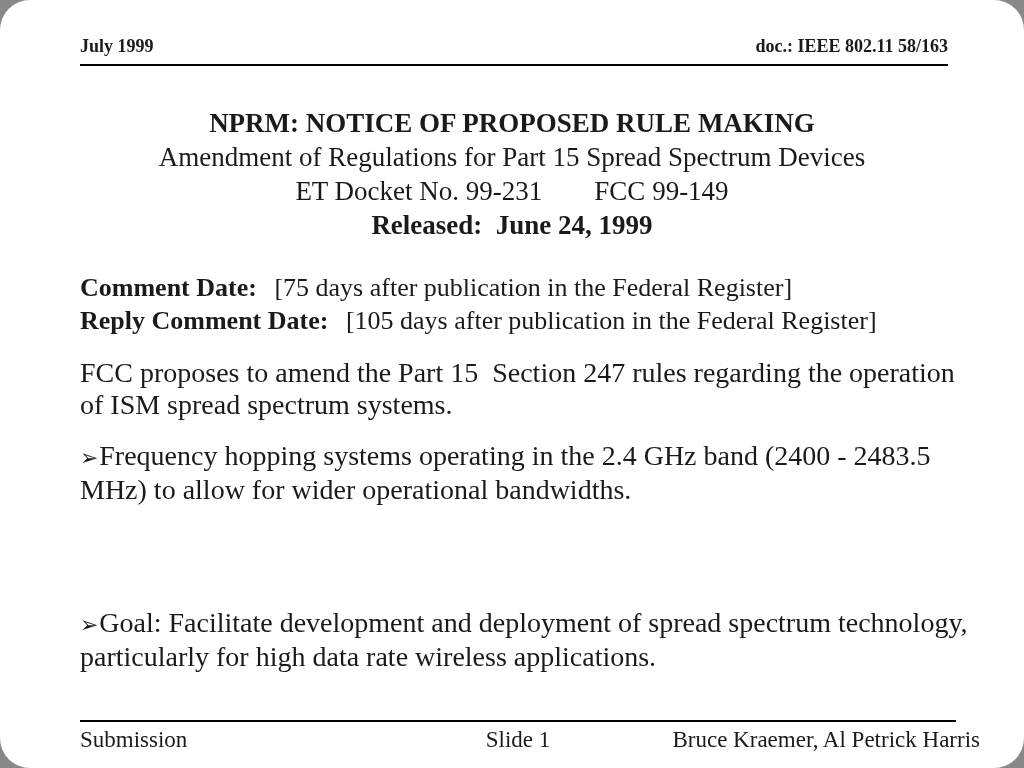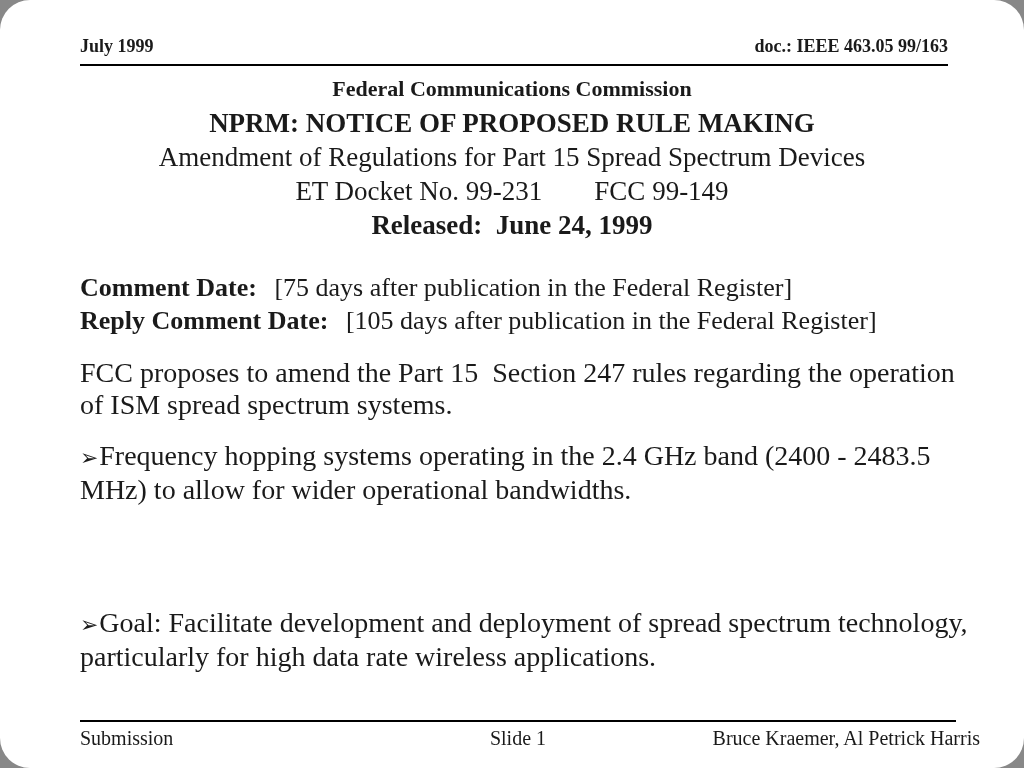--- a/index.html
+++ b/index.html
@@ -88,37 +88,36 @@
     width: 876px;
     height: 2px;
     background: #000;
   }
   .footer-row {
     position: absolute;
     left: 80px;
     top: 727px;
     width: 876px;
     height: 22px;
-    font-size: 20px;
+    font-size: 23px;
   }
   .footer-left   { position: absolute; left: 0; top: 0; }
   .footer-center { position: absolute; left: 0; right: 0; top: 0; text-align: center; }
   .footer-right  { position: absolute; right: -24px; top: 0; white-space: nowrap; }
 </style>
 </head>
 <body>
 
 <div class="slide">
 
   <div class="header">
     <span>July 1999</span>
-    <span>doc.: IEEE 463.05 99/163</span>
+    <span>doc.: IEEE 802.11 58/163</span>
   </div>
 
-  <div class="org-line">Federal Communications Commission</div>
 
   <div class="title-block">
     <div class="title-bold">NPRM: NOTICE OF PROPOSED RULE MAKING</div>
     <div>Amendment of Regulations for Part 15 Spread Spectrum Devices</div>
     <div class="docket-line">
       <span>ET Docket No. 99-231</span>
       <span>FCC 99-149</span>
     </div>
     <div class="title-bold">Released:&nbsp; June 24, 1999</div>
   </div>

